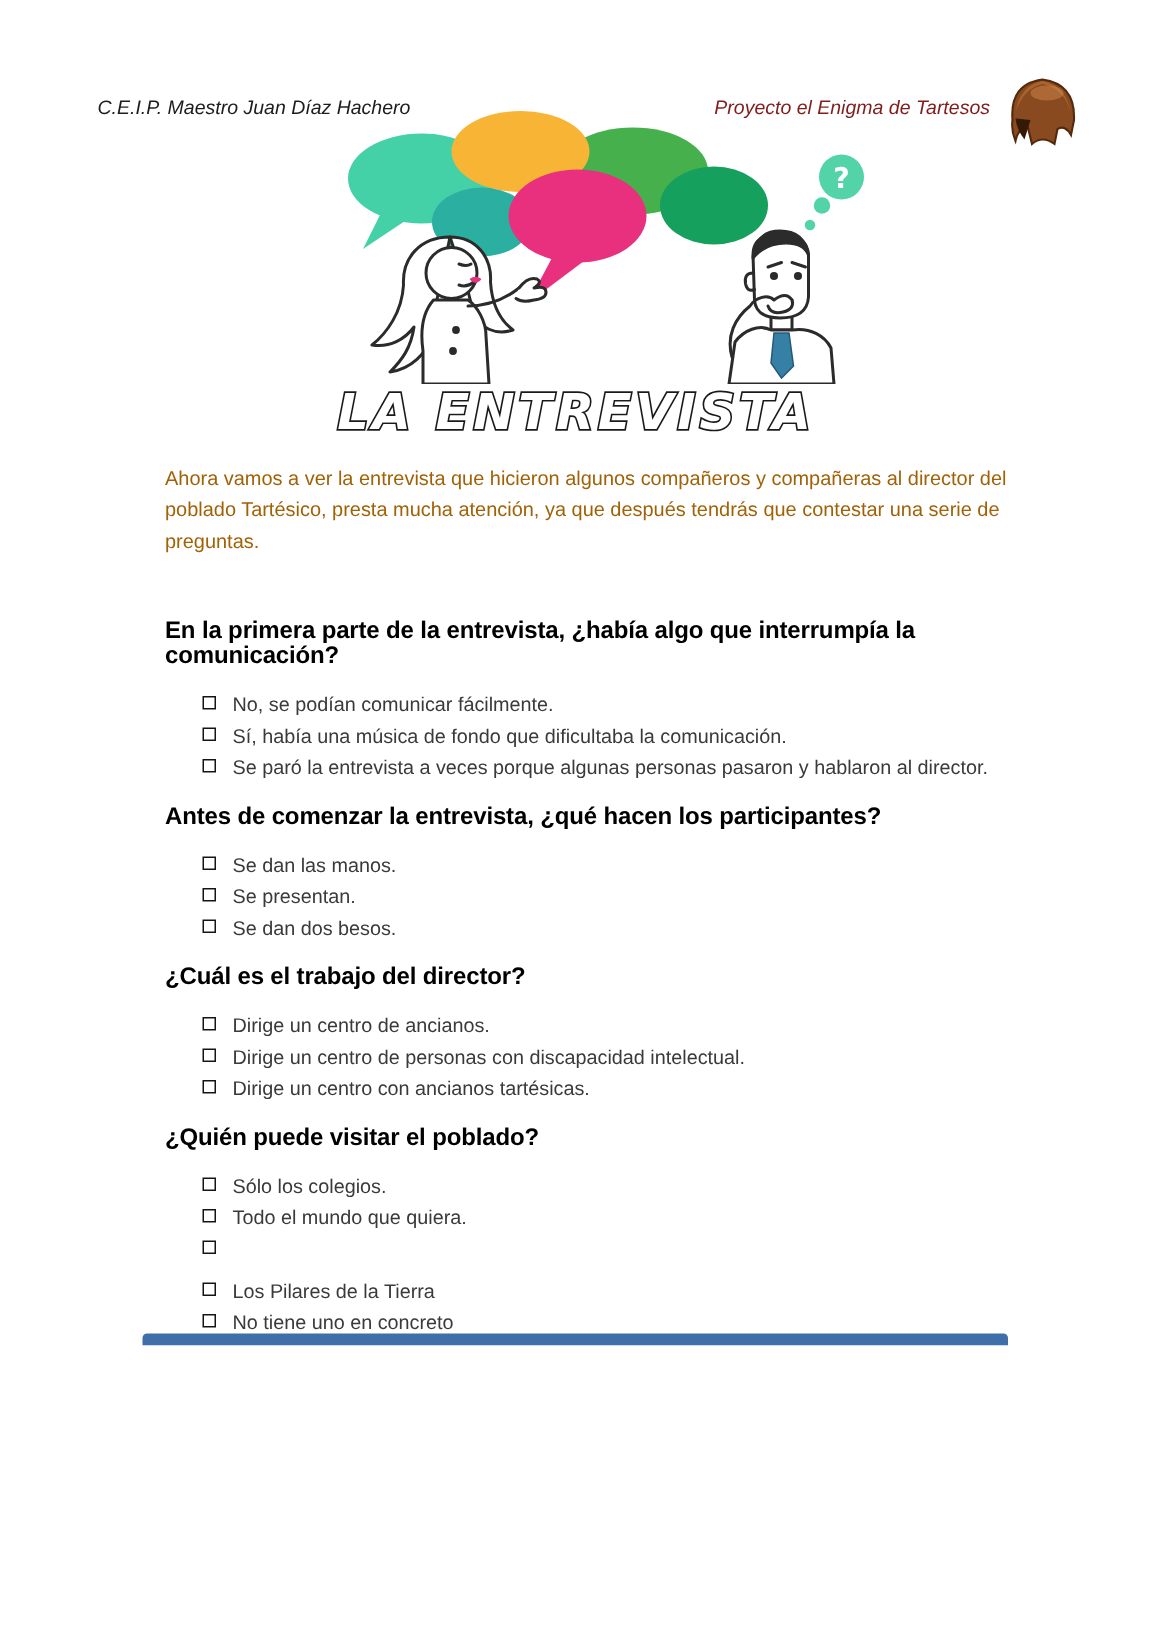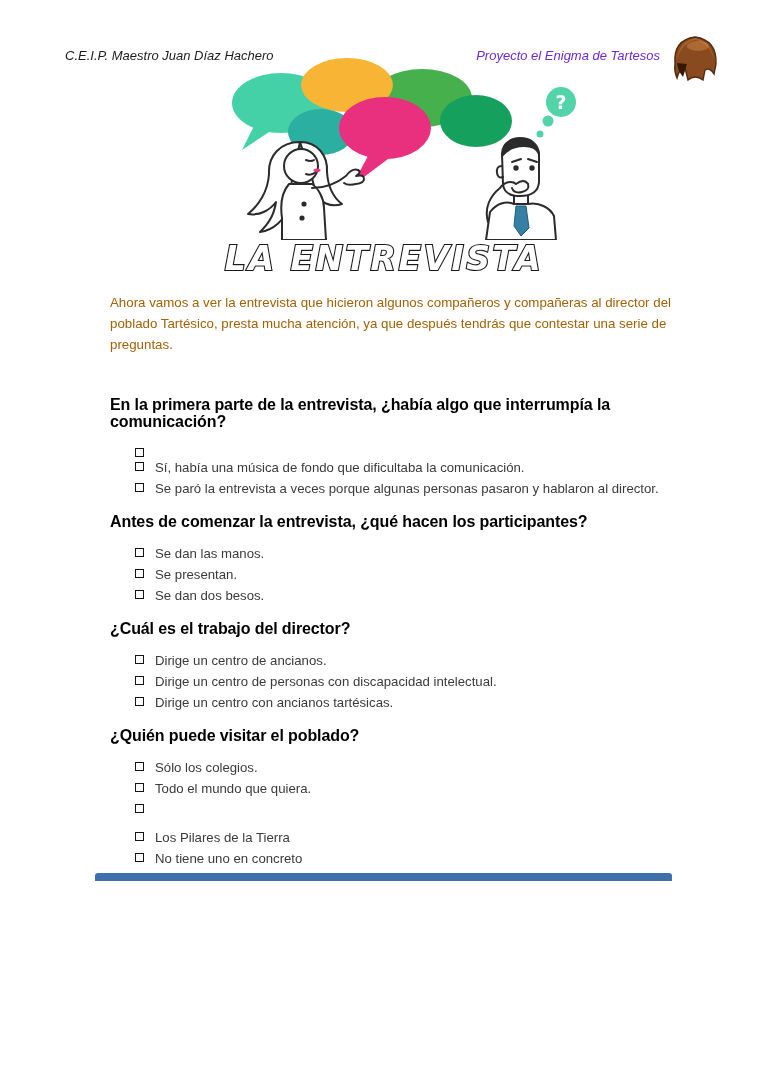--- a/index.html
+++ b/index.html
@@ -1,29 +1,29 @@
 <!DOCTYPE html>
 <html><head>
 <meta charset="utf-8">
 <style>
   * { margin:0; padding:0; box-sizing:border-box; }
   html,body { background:#ffffff; }
   body { font-family:"Liberation Sans", sans-serif; }
   .page {
-    position:relative; width:768px; height:881px; margin:0 auto;
+    position:relative; width:768px; height:881px; margin:16px auto;
     background:#ffffff; overflow:hidden;
   }
   
   .header-left {
     position:absolute; top:48px; left:65px;
     font-style:italic; font-size:13px; color:#1c1c1c;
   }
   .header-right {
     position:absolute; top:48px; right:108px;
-    font-style:italic; font-size:13px; color:#6d28d9;
+    font-style:italic; font-size:13px; color:#7f1d1d;
   }
   .helmet { position:absolute; top:33px; left:668px; width:54px; height:50px; }
   
   .illustration { position:absolute; top:58px; left:50%; transform:translateX(-50%);
     width:400px; height:182px; }
   
   .title-wrap { position:absolute; top:234px; left:0; width:768px; text-align:center;font-style:italic; }
   
   .content { position:absolute; top:292px; left:110px; width:590px; }
   .intro {
@@ -123,20 +123,21 @@
 
   <div class="content">
     <p class="intro">Ahora vamos a ver la entrevista que hicieron algunos compañeros y compañeras al director del poblado Tartésico, presta mucha atención, ya que después tendrás que contestar una serie de preguntas.</p>
 
     <section>
   <div class="question-block">
     <h2 class="question">En la primera parte de la entrevista, ¿había algo que interrumpía la comunicación?</h2>
     <ul class="options">
             <li class="option">
               <span class="cb"></span>
+              <span class="opt-text">No, se podían comunicar fácilmente.</span>
             </li>
             <li class="option">
               <span class="cb"></span>
               <span class="opt-text">Sí, había una música de fondo que dificultaba la comunicación.</span>
             </li>
             <li class="option">
               <span class="cb"></span>
               <span class="opt-text">Se paró la entrevista a veces porque algunas personas pasaron y hablaron al director.</span>
             </li>
           </ul>

